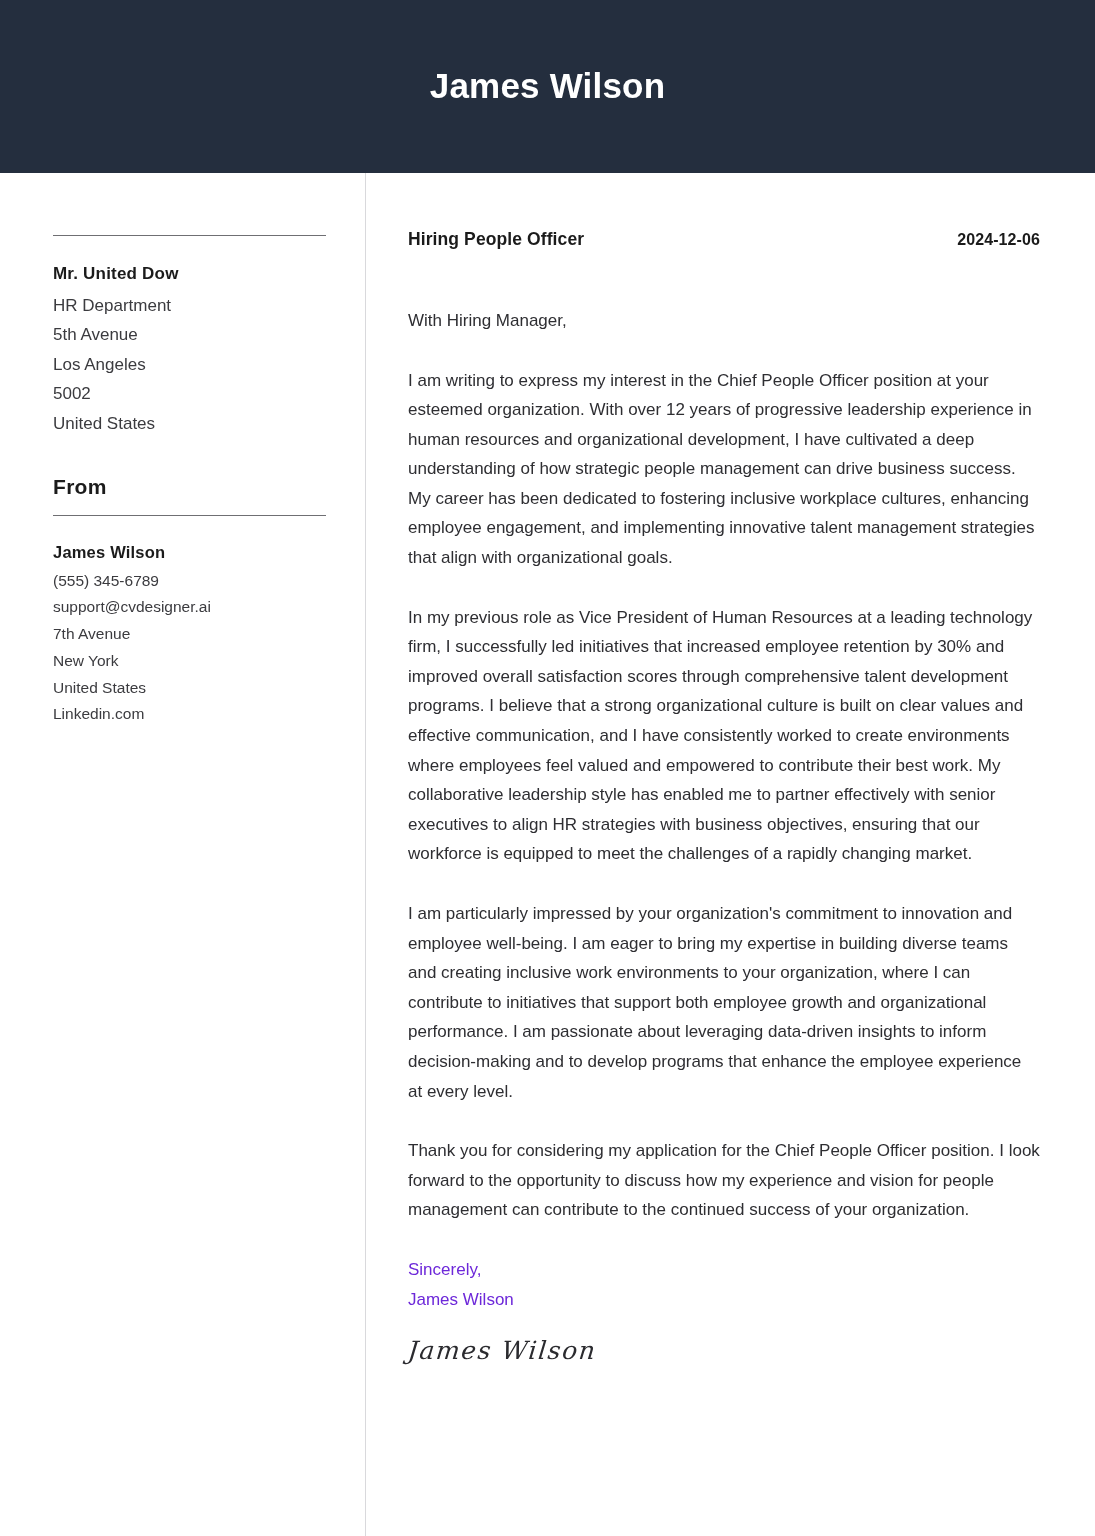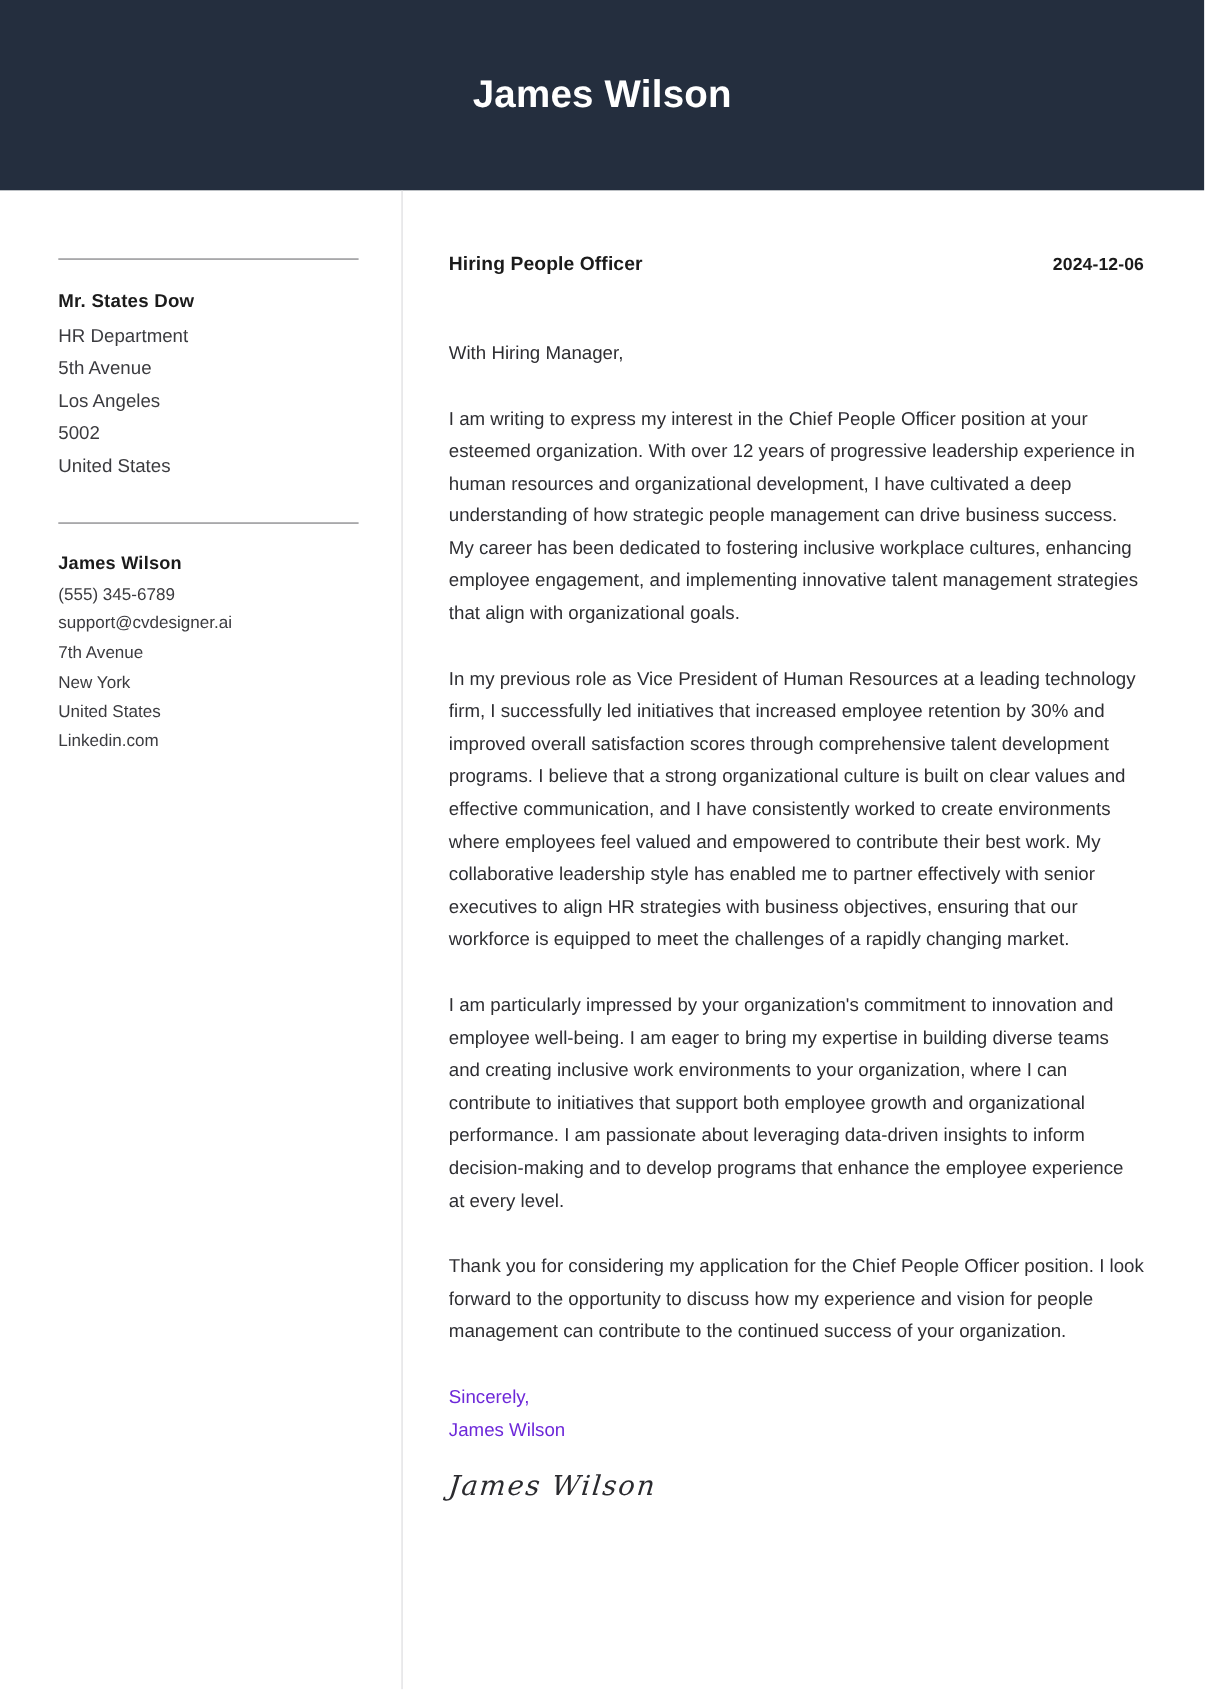--- a/index.html
+++ b/index.html
@@ -157,30 +157,31 @@
     <div class="header-name">James Wilson</div>
   </div>
 
   <div class="body-wrap">
 
     <aside class="sidebar">
 
       <section class="to-section">
         <div class="side-rule"></div>
         <div class="addr-block-to">
-          <div class="addr-name">Mr. States Dow</div>
+          <div class="addr-name">Mr. United Dow</div>
           <div>HR Department</div>
           <div>5th Avenue</div>
           <div>Los Angeles</div>
           <div>5002</div>
           <div>United States</div>
         </div>
       </section>
 
       <section class="from-section">
+        <h2 class="side-heading">From</h2>
         <div class="side-rule"></div>
         <div class="addr-block-from">
           <div class="addr-name">James Wilson</div>
           <div>(555) 345-6789</div>
           <div>support@cvdesigner.ai</div>
           <div>7th Avenue</div>
           <div>New York</div>
           <div>United States</div>
           <div>Linkedin.com</div>
         </div>

